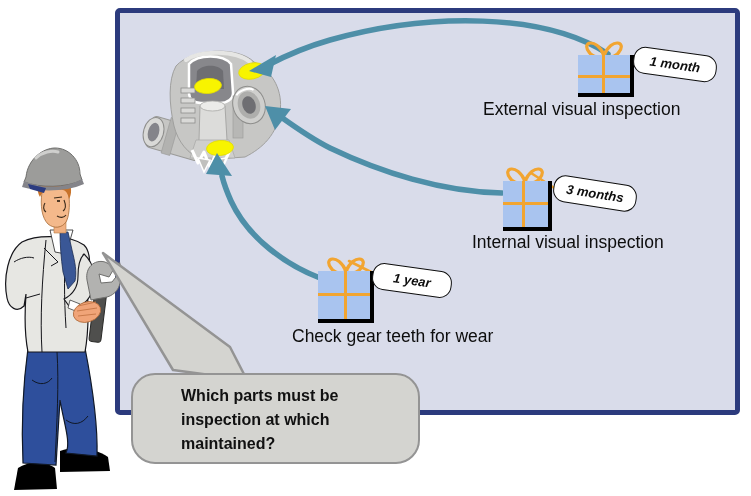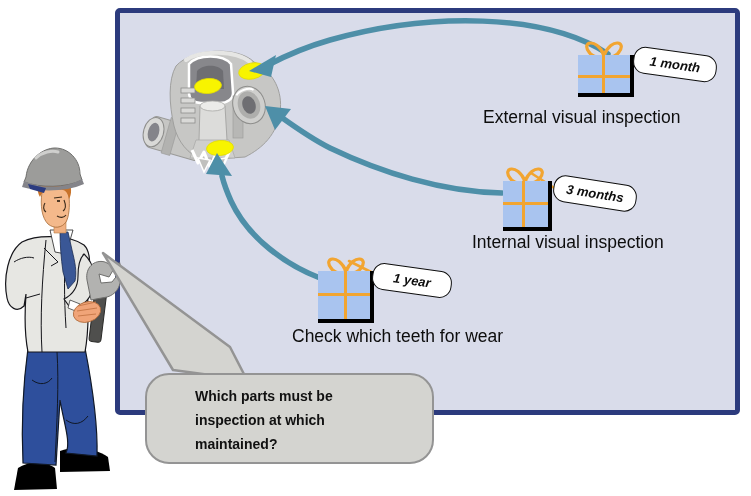--- a/index.html
+++ b/index.html
@@ -40,33 +40,33 @@
     white-space:nowrap;
   }
   .tag1 { left:633px; top:51px;  width:84px; height:27px; transform:rotate(8deg); }
   .tag2 { left:553px; top:180px; width:84px; height:27px; transform:rotate(9deg); }
   .tag3 { left:372px; top:267px; width:80px; height:27px; transform:rotate(8deg); }
 
   
   .item-label {
     position:absolute; font-size:17.5px; color:#0d0d0d; white-space:nowrap;
   }
-  .l1 { left:483px; top:107px; }
+  .l1 { left:483px; top:99px; }
   .l2 { left:472px; top:232px; }
   .l3 { left:292px; top:326px; }
 
   
   .bubble {
-    position:absolute; left:145px; top:373px; width:289px; height:91px;
+    position:absolute; left:131px; top:373px; width:289px; height:91px;
     box-sizing:border-box;
     background:var(--bubble_fill);
     border:2.5px solid var(--bubble_border);
     border-radius:24px;
     padding:9px 10px 12px 48px;
-    font-size:14px; font-weight:bold; color:#111; line-height:24px;
+    font-size:16px; font-weight:bold; color:#111; line-height:24px;
   }
   .tail { position:absolute; left:0; top:0; pointer-events:none; }
 </style>
 </head>
 <body>
 
 <div class="stage">
 
   <div class="panel"></div>
 
@@ -165,21 +165,21 @@
       <div class="rib-h" style="top:46%;"></div>
     </div>
   </div>
 
   <div class="tag tag1">1 month</div>
   <div class="tag tag2">3 months</div>
   <div class="tag tag3">1 year</div>
 
   <div class="item-label l1">External visual inspection</div>
   <div class="item-label l2">Internal visual inspection</div>
-  <div class="item-label l3">Check which teeth for wear</div>
+  <div class="item-label l3">Check gear teeth for wear</div>
 
   <svg class="overlay">
 
     <path d="M 18,468 C 28,461 46,461 55,468 L 57,489 L 14,490 Z" fill="#000"></path>
     <path d="M 60,451 C 74,445 96,448 108,457 L 110,471 L 60,472 Z" fill="#000"></path>
 
     <path d="M 28,348 C 23,385 21,420 23,463 L 56,465 L 60,400 C 64,424 71,442 66,453
              L 97,456 C 98,424 92,384 85,348 Z" fill="#2e4f9c" stroke="#101826" stroke-width="1.2"></path>
     <path d="M 57,352 C 59,382 57,422 55,462 M 32,380 C 40,386 48,384 52,378 M 66,420 C 74,426 82,424 88,416" fill="none" stroke="#101826" stroke-width="1"></path>
 

